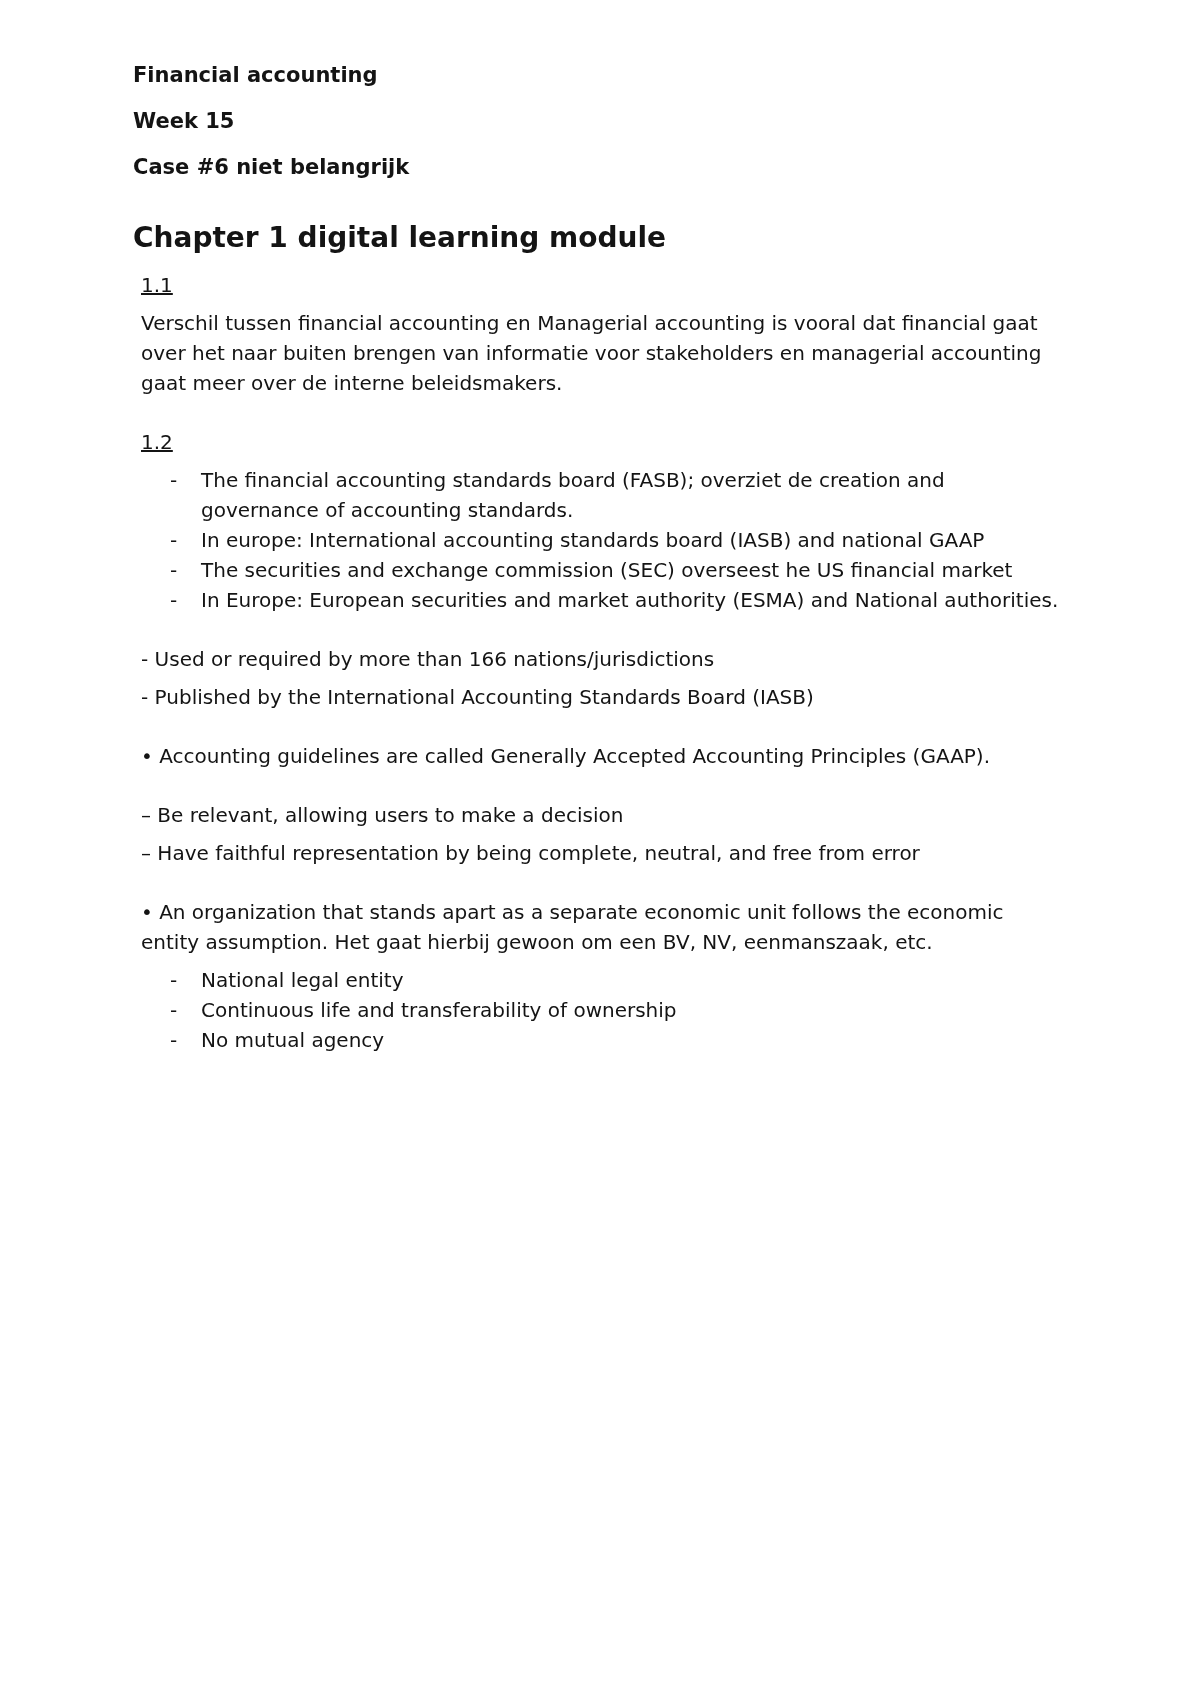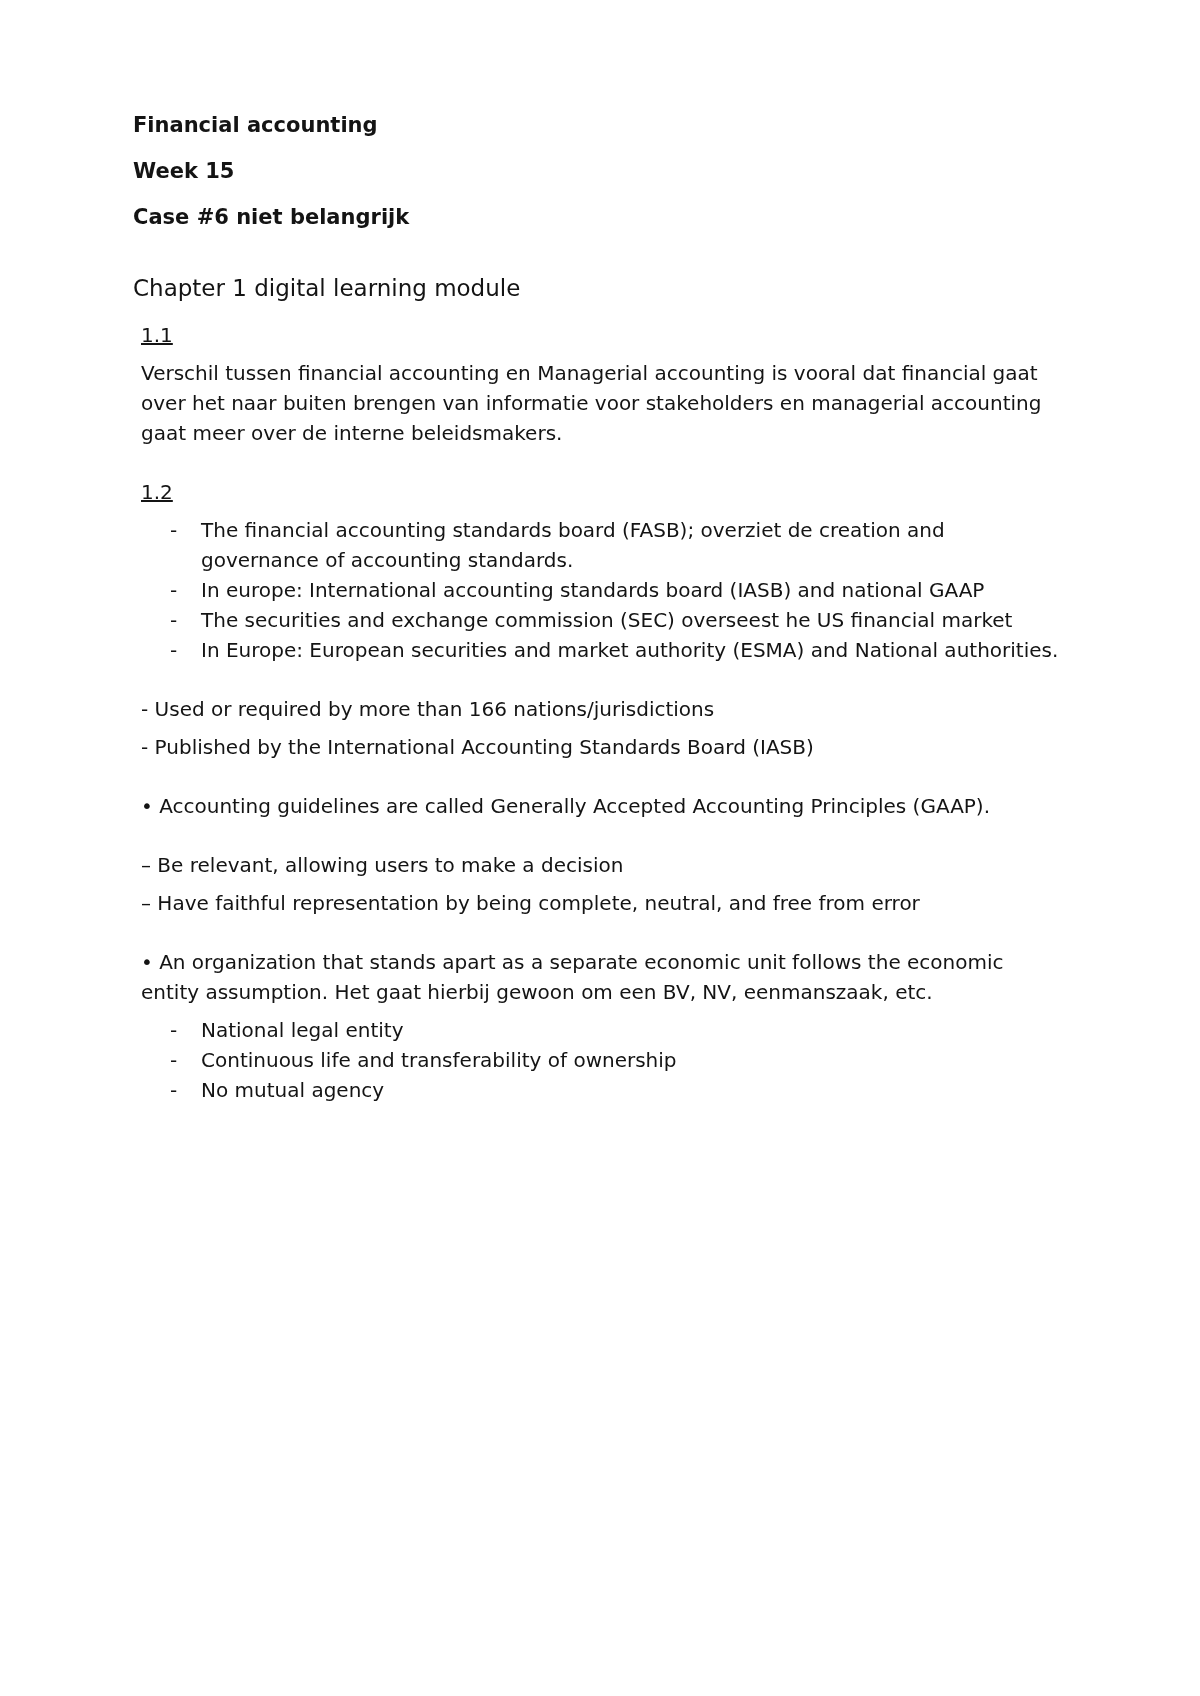--- a/index.html
+++ b/index.html
@@ -7,37 +7,37 @@
     margin: 0;
     padding: 0;
     background: #ffffff;
   }
   .page {
     position: relative;
     width: 1200px;
     height: 1696px;
     margin: 0 auto;
     background: #ffffff;
-    padding: 110px 137px 60px 133px;
+    padding: 60px 137px 60px 133px;
     font-family: "DejaVu Sans", "Liberation Sans", sans-serif;
     font-size: 20px;
     line-height: 30px;
     color: #141414;
     overflow: hidden;
   }
   p { margin: 8px; }
   .h-bold {
     font-weight: bold;
     font-size: 21px;
     line-height: 30px;
     margin: 0 0 16px 0;
   }
   .chapter {
-    font-weight: normal;
-    font-size: 23px;
+    font-weight: bold;
+    font-size: 28px;
     line-height: 32px;
     margin: 40px 0 16px 0;
   }
   .block { margin: 0 0 29px 0; }
   .block:last-child { margin-bottom: 0; }
   .sec-label { text-decoration: underline; }
   .dash-list { padding-left: 37px; }
   .dash-item { display: flex; align-items: flex-start; }
   .dash-item .marker {
     flex: 0 0 31px;

